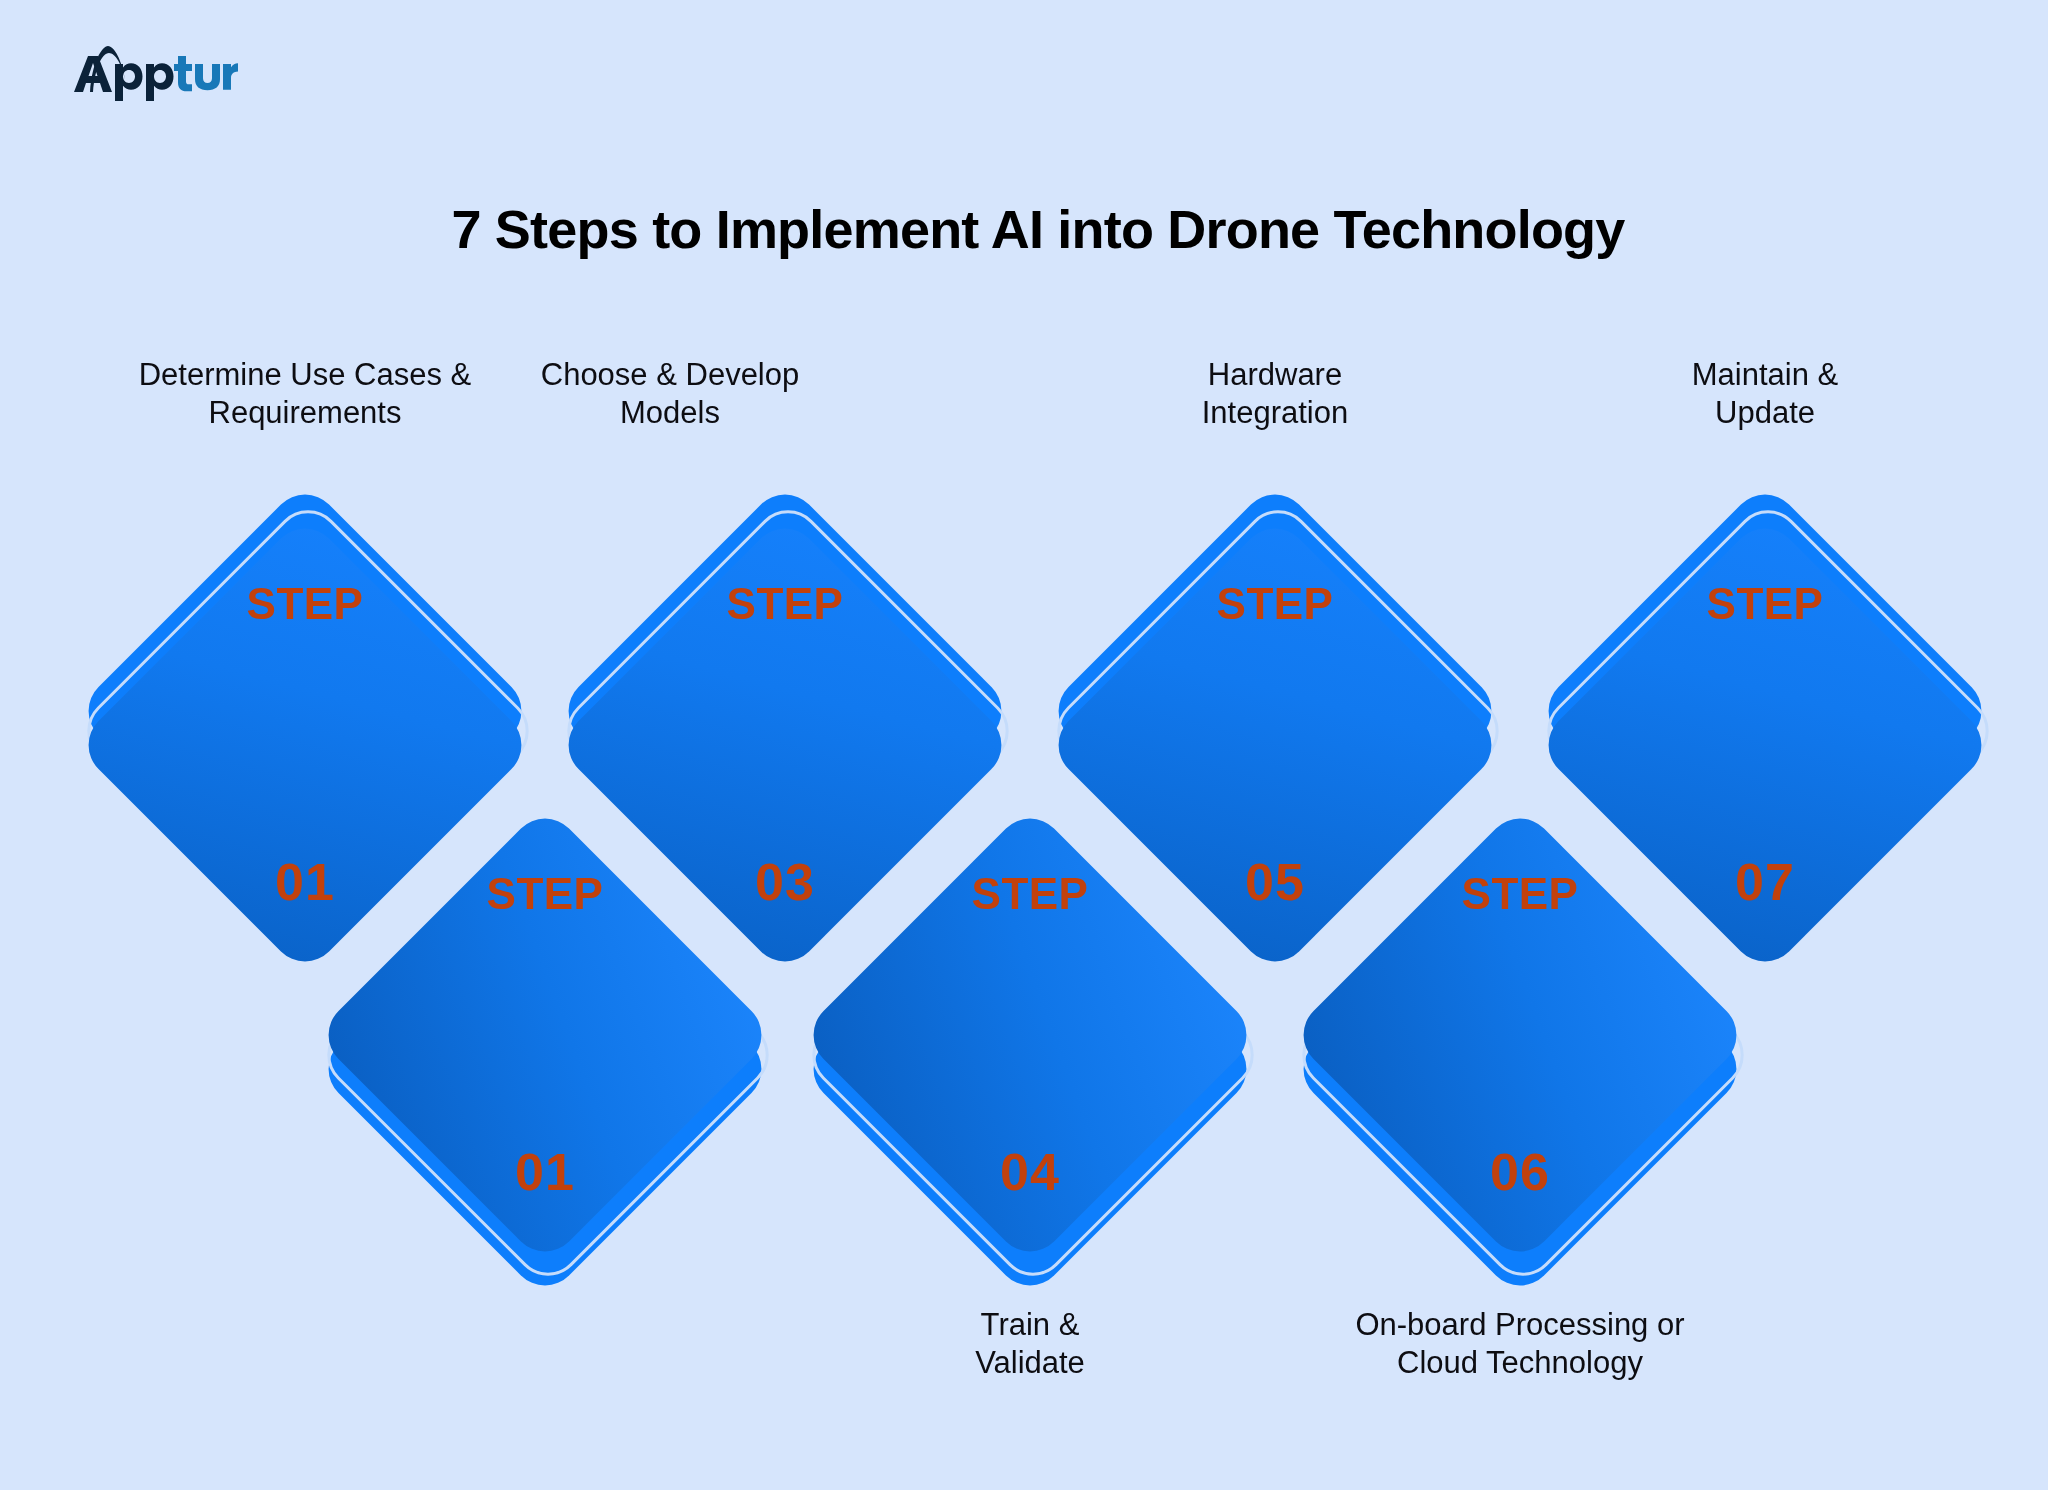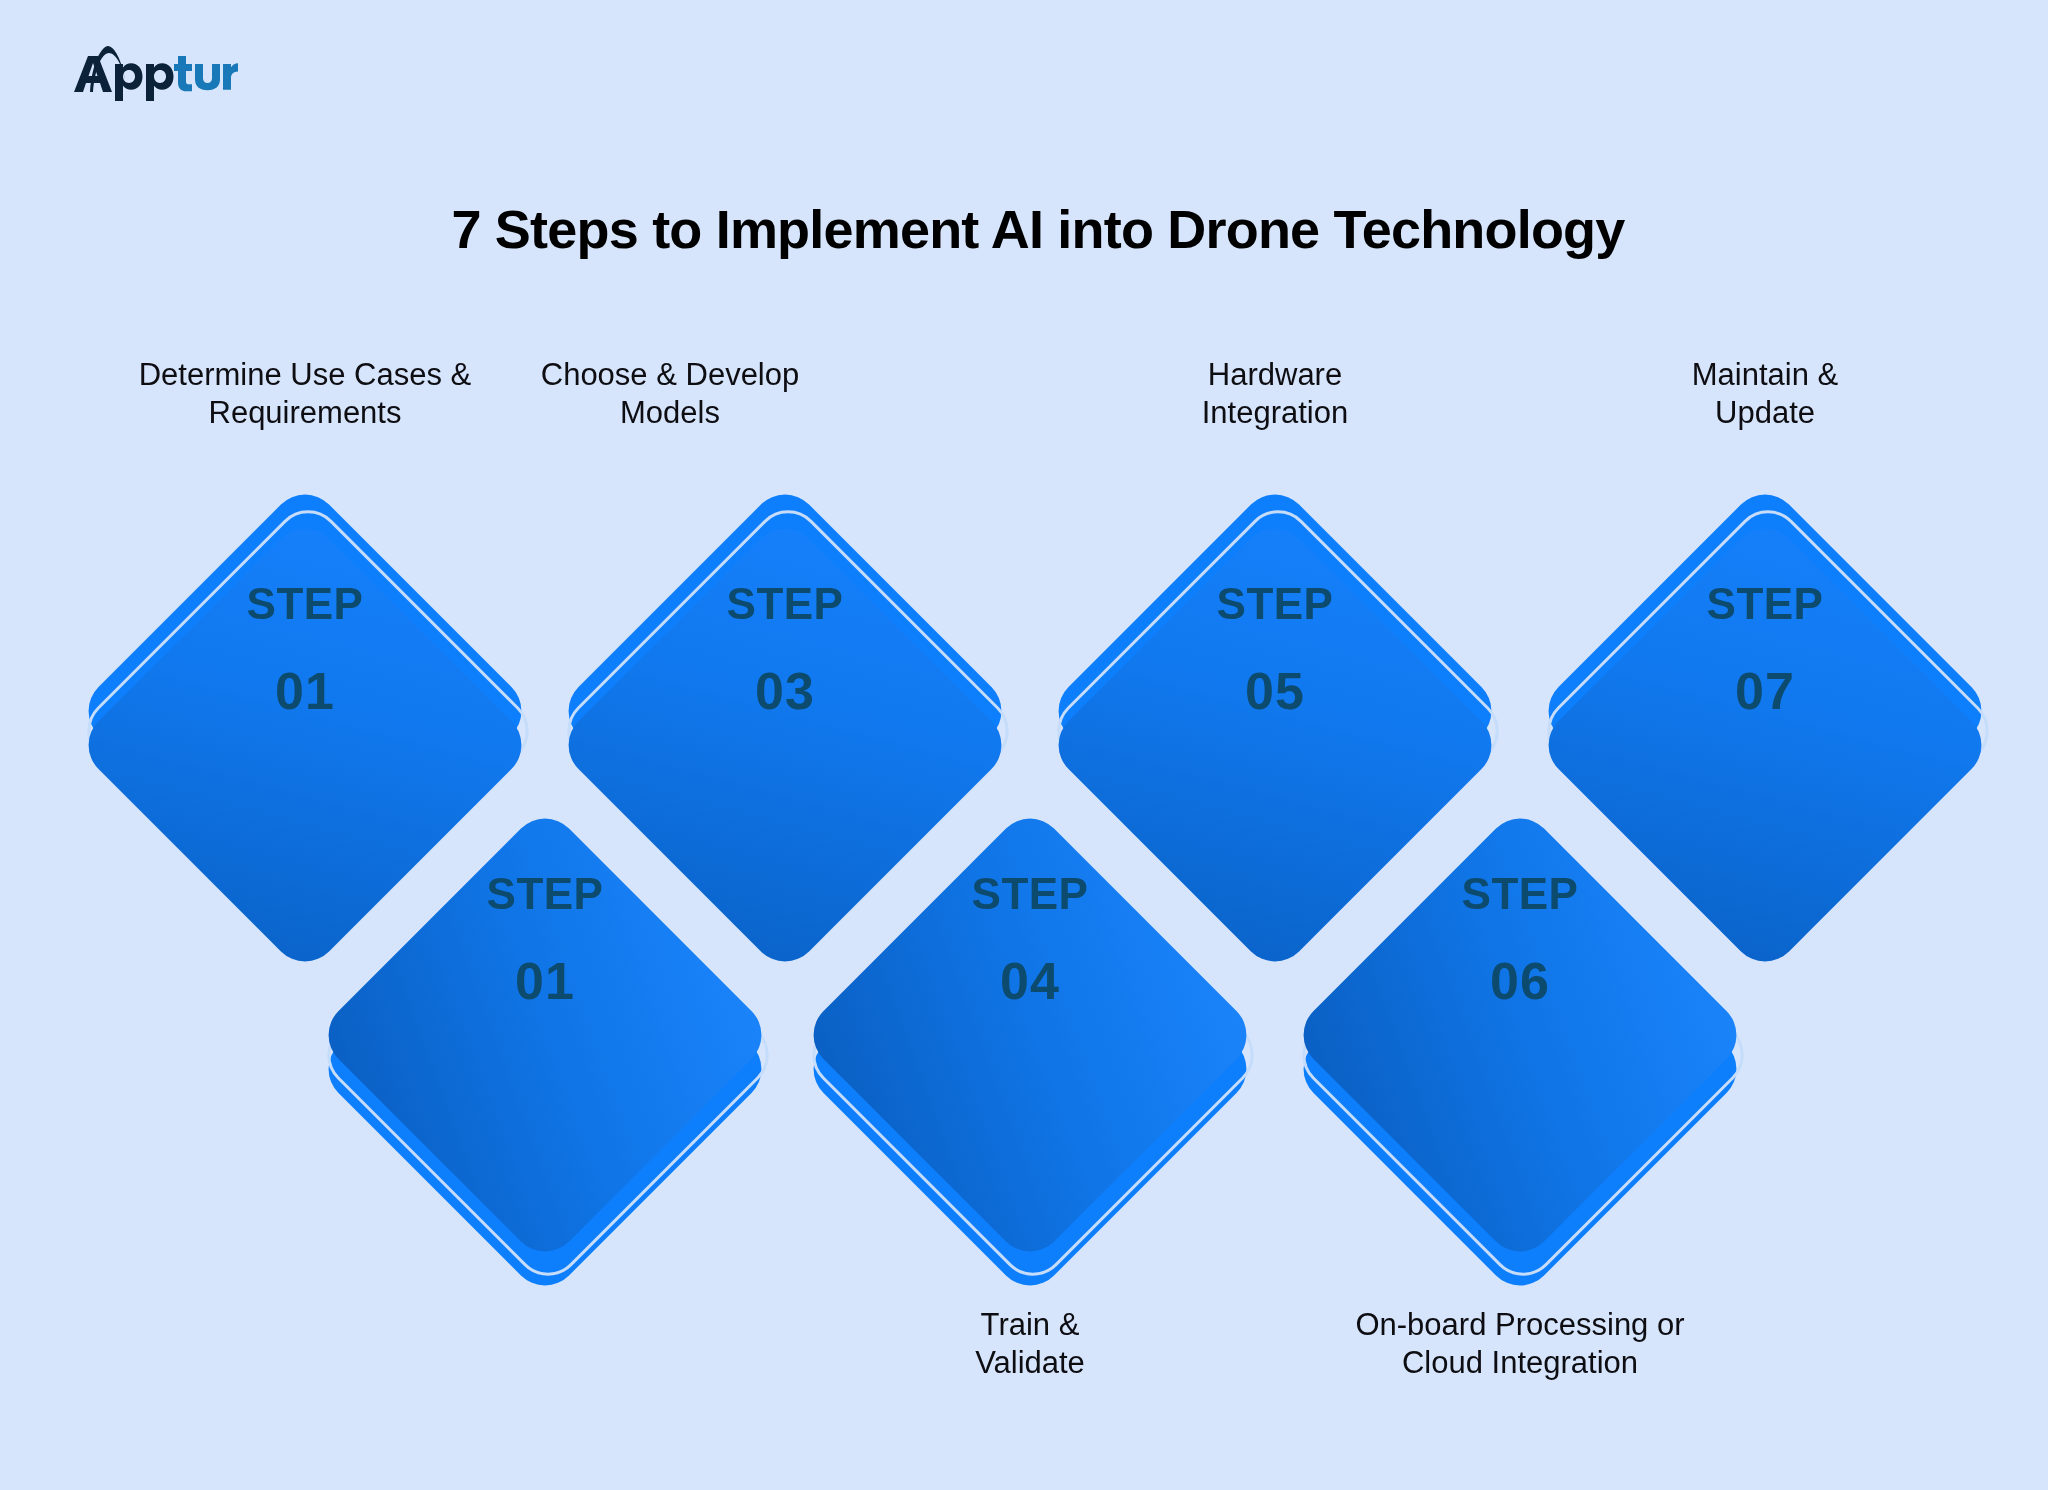--- a/index.html
+++ b/index.html
@@ -50,22 +50,22 @@
   }
   .front-shade{
     background:linear-gradient(205deg,#1b84fb 0%,#1076e8 45%,#0a5fc2 100%);
   }
 
   .dia-text{
     position:absolute;
     left:-163px;top:-163px;
     width:326px;height:326px;
     display:flex;flex-direction:column;
-    align-items:center;justify-content:flex-start;
-    color:#0c4a6e;
+    align-items:center;justify-content:space-between;
+    color:#c2410c;
     line-height:1;
     pointer-events:none;
     gap:31px;
   }
   .step-word{font-size:44px;font-weight:700;letter-spacing:0.5px;}
   .step-num{font-size:52px;font-weight:700;margin-top:8px;letter-spacing:1px;}
 </style>
 </head>
 <body>
 
@@ -102,21 +102,21 @@
   <div class="label" style="left:420px;top:342px;width:500px;">Choose &amp; Develop
 Models</div>
   <div class="label" style="left:1025px;top:342px;width:500px;">Hardware
 Integration</div>
   <div class="label" style="left:1515px;top:342px;width:500px;">Maintain &amp;
 Update</div>
 
   <div class="label" style="left:780px;top:1292px;width:500px;">Train &amp;
 Validate</div>
   <div class="label" style="left:1270px;top:1292px;width:500px;">On-board Processing or
-Cloud Integration</div>
+Cloud Technology</div>
 
   <div class="dia-wrap" style="left:545px;top:1035px;">
     <div class="dia-layer back-solid" style="transform:translate(0,34px) rotate(45deg);"></div>
     <div class="dia-layer outline" style="transform:translate(0,17px) rotate(45deg);"></div>
     <div class="dia-layer front-shade"></div>
     <div class="dia-text">
       <span class="step-word">STEP</span>
       <span class="step-num">01</span>
     </div>
   </div>

